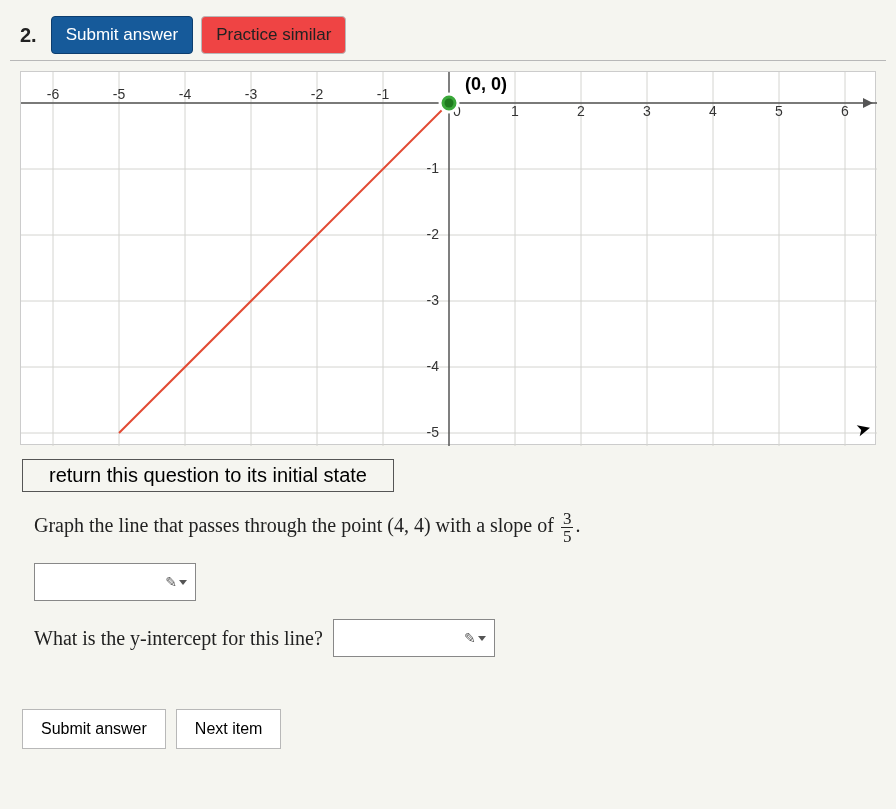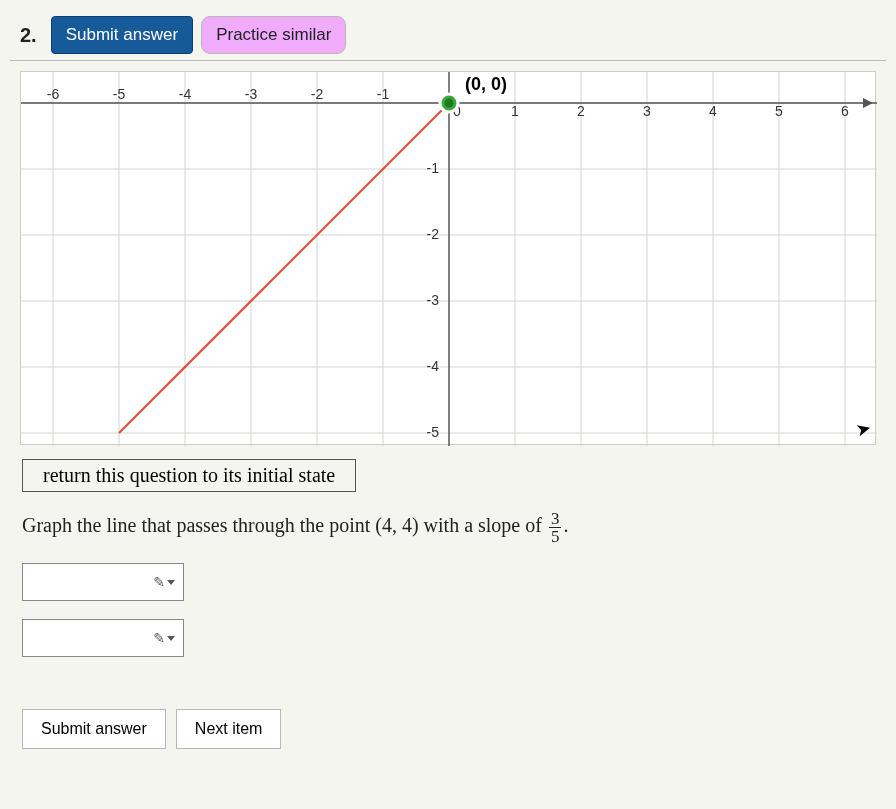--- a/index.html
+++ b/index.html
@@ -27,48 +27,48 @@
     background: #165a9a;
     color: #fff;
     border: 1px solid #0d3e6f;
     padding: 8px 14px;
     font-size: 17px;
     border-radius: 4px;
     cursor: pointer;
     font-family: Arial, Helvetica, sans-serif;
   }
   .btn-secondary {
-    background: #f0abfc;
+    background: #ef4444;
     color: #222;
     border: 1px solid #b8b8b8;
     padding: 8px 14px;
     font-size: 17px;
-    border-radius: 9px;
+    border-radius: 4px;
     cursor: pointer;
     font-family: Arial, Helvetica, sans-serif;
   }
   .chart-wrap {
     position: relative;
     width: 856px;
     height: 374px;
     margin: 10px auto 8px;
     background: #fff;
     border: 1px solid #ccc;
   }
   .chart-wrap svg { display:block; }
   .content { padding: 6px 12px; font-size: 20px; }
   .reset-btn {
     background: #f5f5f0;
     border: 1px solid #555;
-    padding: 4px 20px;
+    padding: 4px 26px;
     font-size: 20px;
-    font-family: Liberation Serif, serif;
+    font-family: Liberation Sans, sans-serif;
     cursor: pointer;
   }
-  .row { margin: 18px 0; display:flex; align-items:center; flex-wrap:wrap; gap:10px;}
+  .row { margin: 18px 12px; display:flex; align-items:center; flex-wrap:wrap; gap:10px;}
   .answer-box {
     border: 1px solid #888;
     background: #fff;
     min-width: 162px;
     height: 38px;
     padding: 4px 8px;
     display:inline-flex;
     align-items:center;
     justify-content:flex-end;
     position:relative;
@@ -167,20 +167,21 @@
   </div>
 
   <div class="row">
     <span class="answer-box">
       <span class="pencil">✎</span>
       <span class="caret-down"></span>
     </span>
   </div>
 
   <div class="row">
+    <span>What is the y-intercept for this line?</span>
     <span class="answer-box">
       <span class="pencil">✎</span>
       <span class="caret-down"></span>
     </span>
   </div>
 </div>
 
 <div class="bottom-bar">
   <button>Submit answer</button>
   <button>Next item</button>

